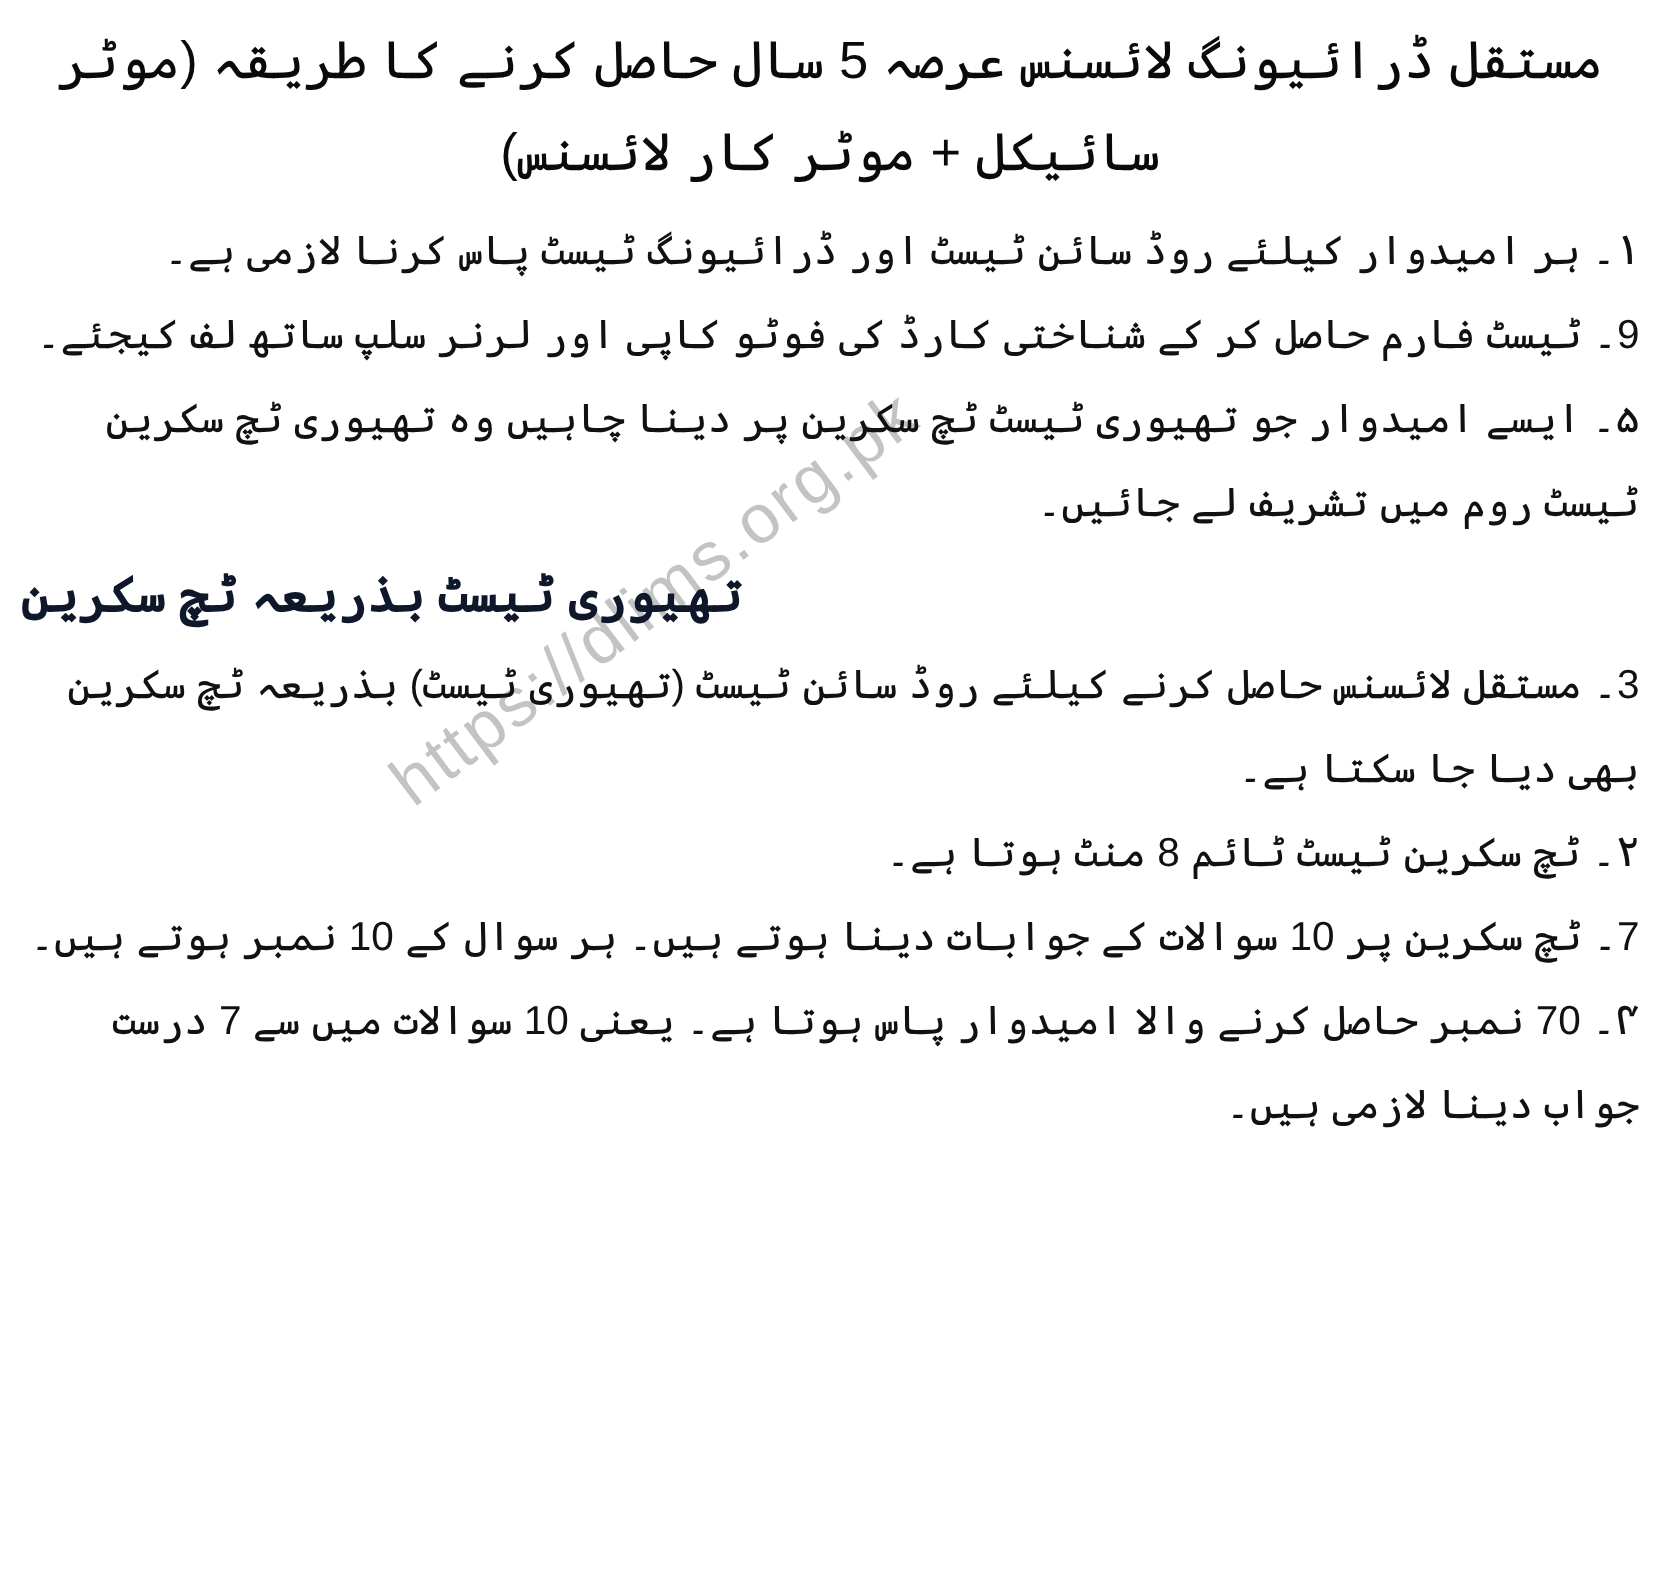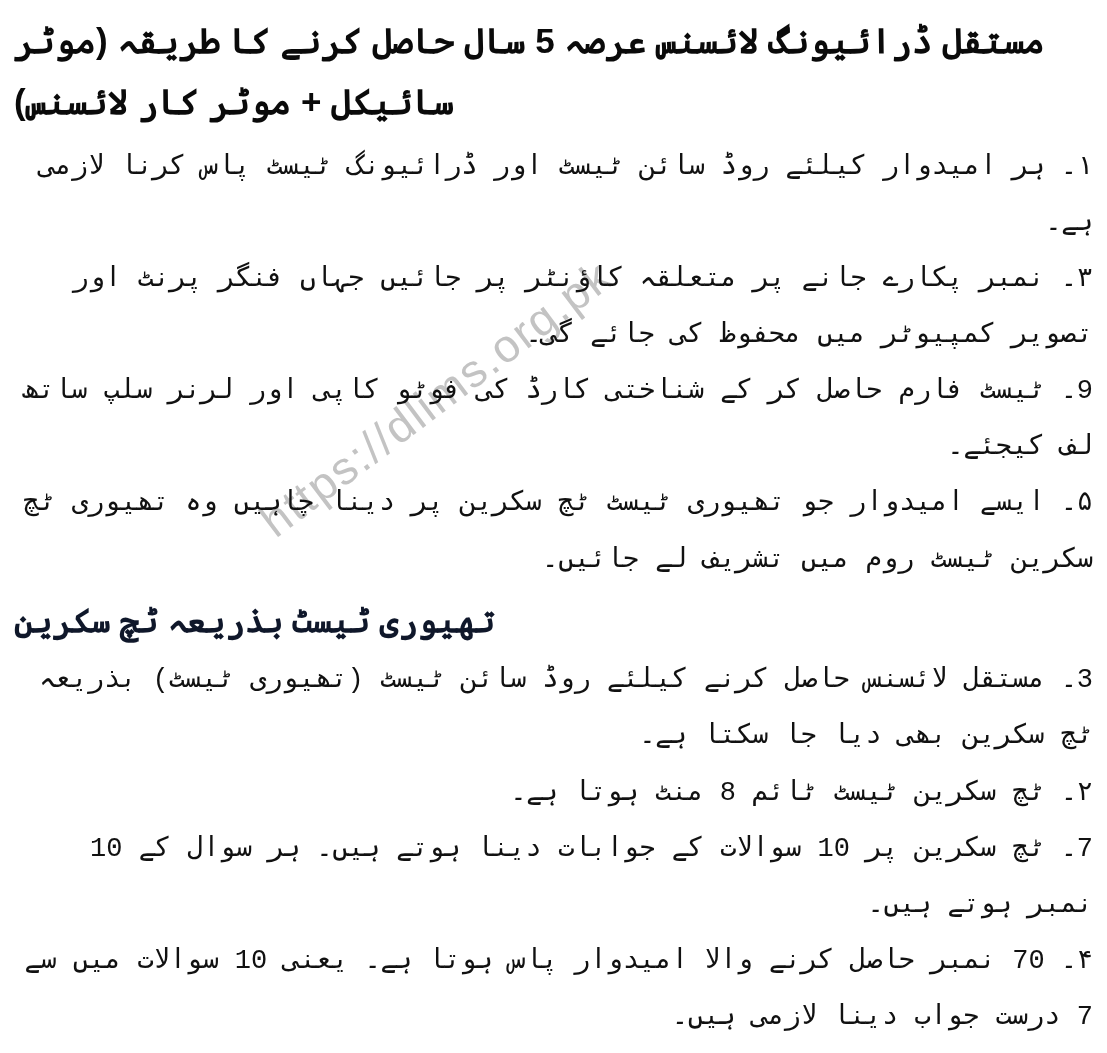--- a/index.html
+++ b/index.html
@@ -38,33 +38,32 @@
   }
 
   .content {
     position: relative;
     z-index: 1;
     color: #090909;
   }
 
   .doc-title {
     font-size: 35px;
-    font-weight: bold;
+    font-weight: normal;
     line-height: 1.75;
-    text-align: left;
+    text-align: center;
     color: #0a0a0a;
     margin-bottom: 6px;
   }
 
   .items .item {
     font-size: 27px;
     line-height: 2.08;
     text-align: right;
     color: #111111;
-    font-family: Liberation Mono, monospace;
   }
 
   .section-heading {
     font-size: 33px;
     font-weight: bold;
     line-height: 1.65;
     text-align: left;
     color: #0f172a;
     margin: 6px 0 4px 0;
   }
@@ -75,21 +74,20 @@
 <div class="page">
 
   <div class="watermark">https://dlims.org.pk</div>
 
   <div class="content">
 
     <h1 class="doc-title">مستقل ڈرائیونگ لائسنس عرصہ 5 سال حاصل کرنے کا طریقہ (موٹر سائیکل + موٹر کار لائسنس)</h1>
 
     <div class="items">
       <div class="item">۱۔ ہر امیدوار کیلئے روڈ سائن ٹیسٹ اور ڈرائیونگ ٹیسٹ پاس کرنا لازمی ہے۔</div>
-      <div class="item">۳۔ نمبر پکارے جانے پر متعلقہ کاؤنٹر پر جائیں جہاں فنگر پرنٹ اور تصویر کمپیوٹر میں محفوظ کی جائے گی۔</div>
       <div class="item">9۔ ٹیسٹ فارم حاصل کر کے شناختی کارڈ کی فوٹو کاپی اور لرنر سلپ ساتھ لف کیجئے۔</div>
       <div class="item">۵۔ ایسے امیدوار جو تھیوری ٹیسٹ ٹچ سکرین پر دینا چاہیں وہ تھیوری ٹچ سکرین ٹیسٹ روم میں تشریف لے جائیں۔</div>
     </div>
 
     <h2 class="section-heading">تھیوری ٹیسٹ بذریعہ ٹچ سکرین</h2>
 
     <div class="items">
       <div class="item">3۔ مستقل لائسنس حاصل کرنے کیلئے روڈ سائن ٹیسٹ (تھیوری ٹیسٹ) بذریعہ ٹچ سکرین بھی دیا جا سکتا ہے۔</div>
       <div class="item">۲۔ ٹچ سکرین ٹیسٹ ٹائم 8 منٹ ہوتا ہے۔</div>
       <div class="item">7۔ ٹچ سکرین پر 10 سوالات کے جوابات دینا ہوتے ہیں۔ ہر سوال کے 10 نمبر ہوتے ہیں۔</div>

